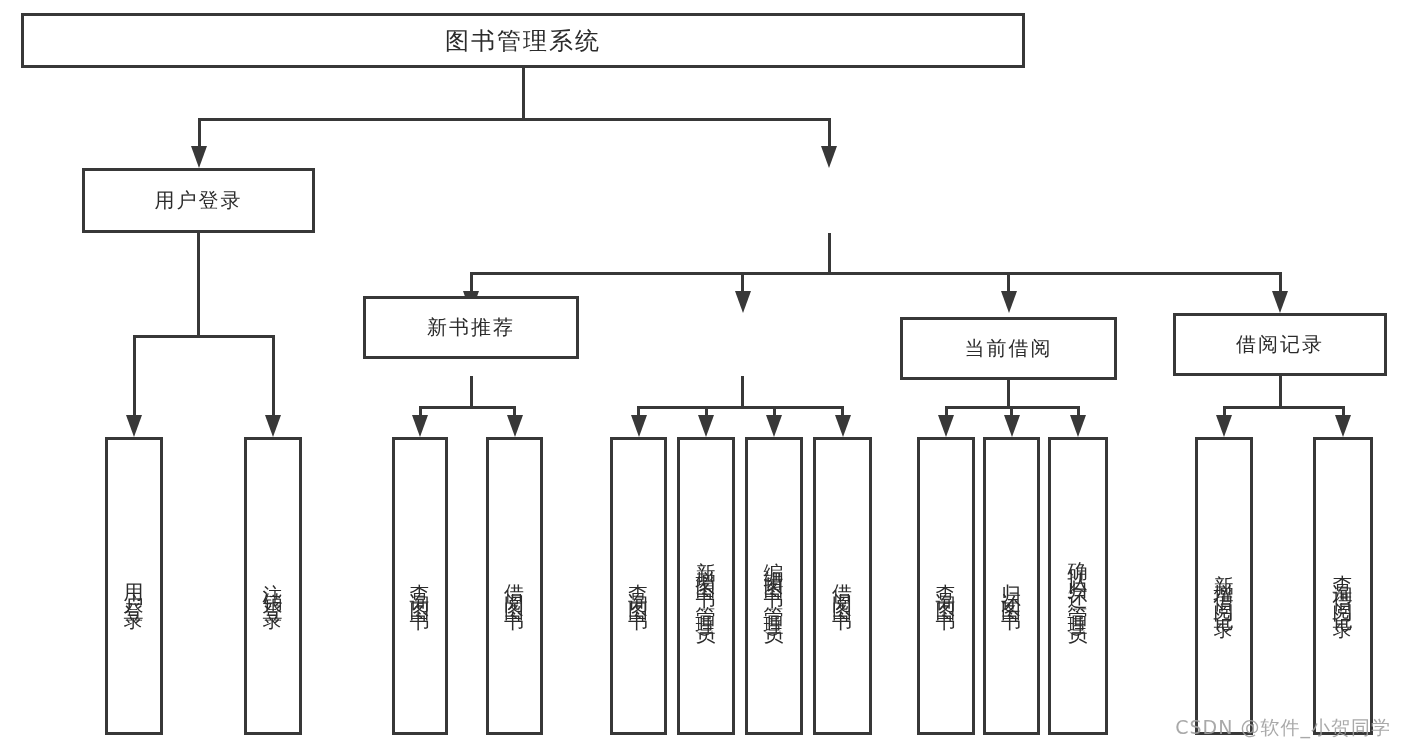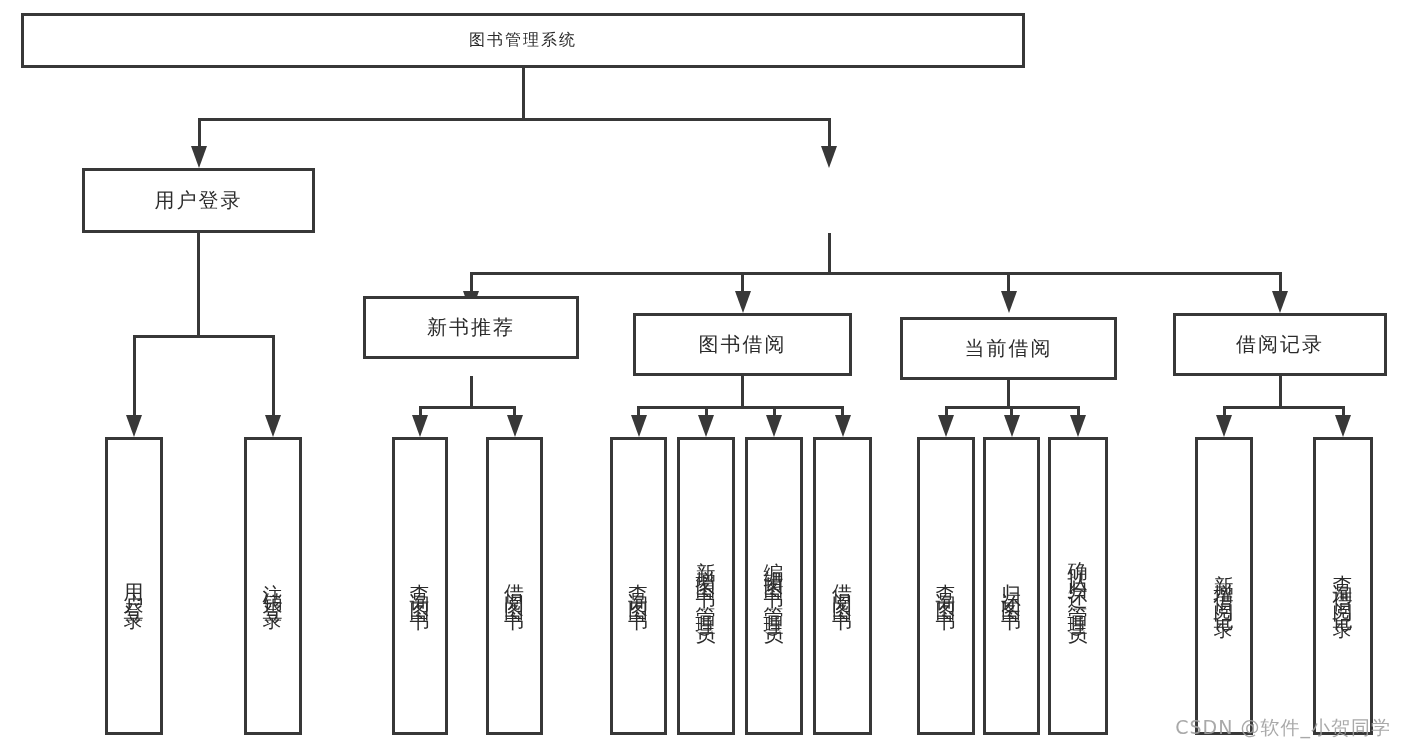--- a/index.html
+++ b/index.html
@@ -26,21 +26,21 @@
     display: flex;
     align-items: center;
     justify-content: center;
     z-index: 2;
   }
   .box.h span {
     font-size: 20px;
     letter-spacing: 2px;
     white-space: nowrap;
   }
-  .box.root span { font-size: 16px; }
+  .box.root span { font-size: 24px; }
   .box.v span {
     writing-mode: vertical-rl;
     text-orientation: mixed;
     font-size: 20px;
     letter-spacing: 9px;
     line-height: 1;
   }
   .hline, .vline {
     position: absolute;
     background: var(--line);
@@ -101,23 +101,20 @@
   <div class="vline" style="left:741px;top:272px;width:3px;height:24px"></div>
   <div class="arrow" style="left:734.5px;top:291px"></div>
   <div class="vline" style="left:1007px;top:272px;width:3px;height:24px"></div>
   <div class="arrow" style="left:1000.5px;top:291px"></div>
   <div class="vline" style="left:1278.5px;top:272px;width:3px;height:24px"></div>
   <div class="arrow" style="left:1272px;top:291px"></div>
 
   <div class="box h" style="left:363px;top:296px;width:216px;height:63px">
     <span>新书推荐</span>
   </div>
-  <div class="box h" style="left:633px;top:313px;width:219px;height:63px">
-    <span>图书借阅</span>
-  </div>
   <div class="box h" style="left:900px;top:317px;width:217px;height:63px">
     <span>当前借阅</span>
   </div>
   <div class="box h" style="left:1173px;top:313px;width:214px;height:63px">
     <span>借阅记录</span>
   </div>
 
   <div class="vline" style="left:469.5px;top:376px;width:3px;height:30px"></div>
   <div class="hline" style="left:418.5px;top:406px;width:97px;height:3px"></div>
   <div class="vline" style="left:418.5px;top:406px;width:3px;height:12px"></div>

